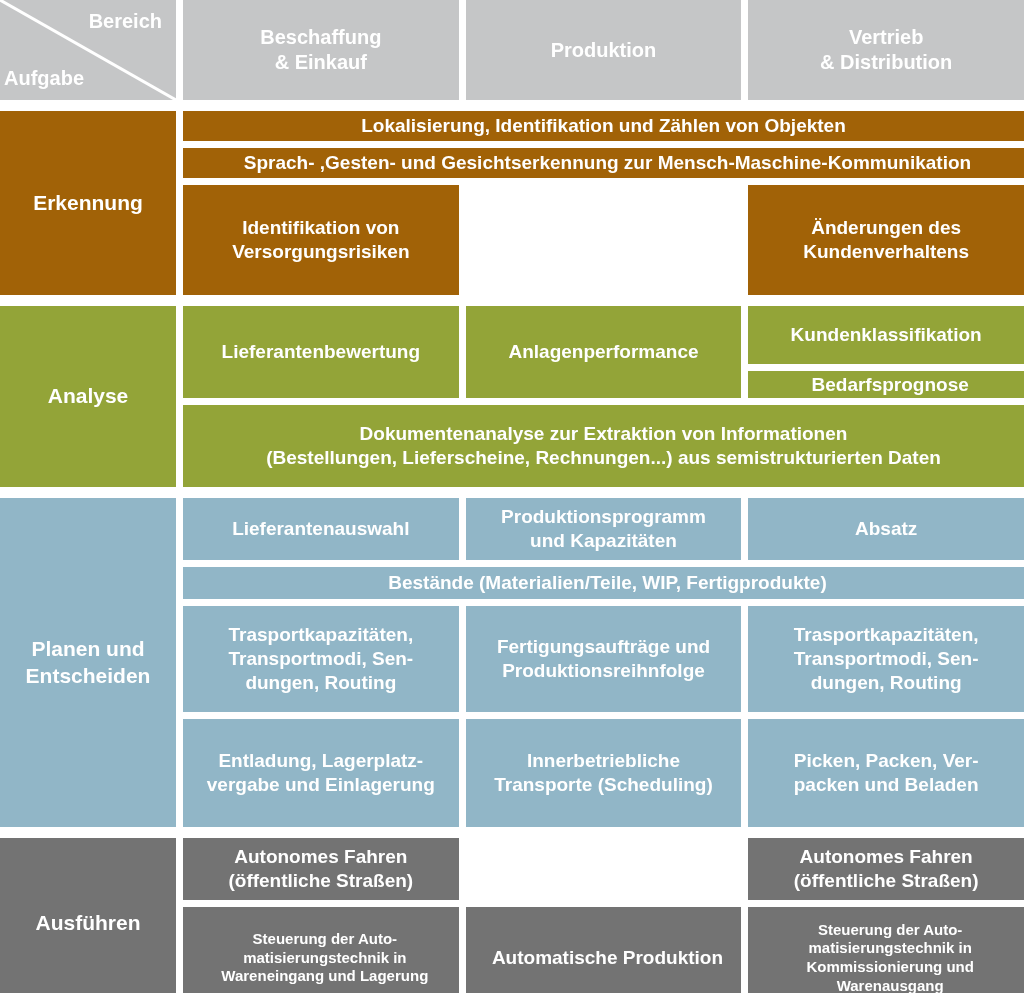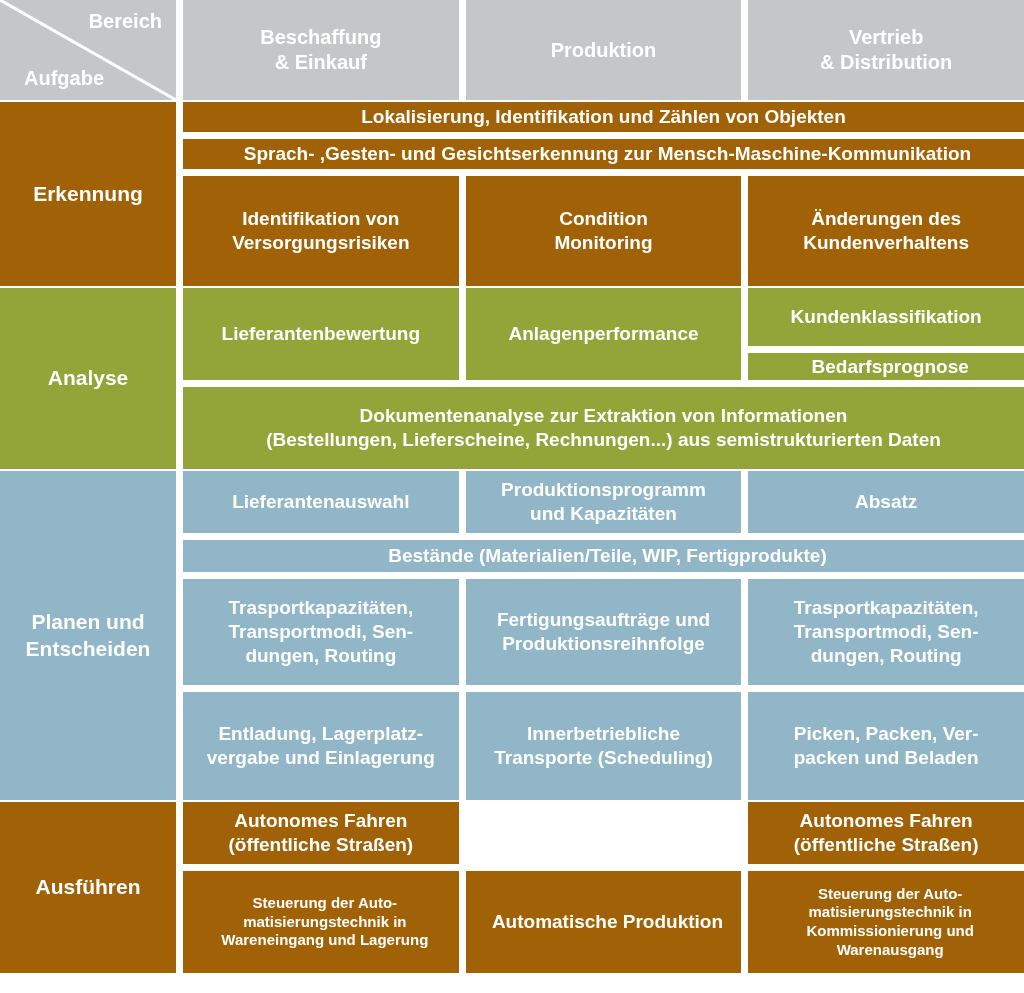--- a/index.html
+++ b/index.html
@@ -3,21 +3,21 @@
 <meta charset="utf-8">
 <style>
   html, body { margin: 0; padding: 0; background: #ffffff; }
   body { font-family: "Liberation Sans", sans-serif; }
 
   .matrix {
     width: 1024px;
     height: 993px;
     display: flex;
     flex-direction: column;
-    gap: 2px;
+    gap: 11px;
     background: #ffffff;
     box-sizing: border-box;
   }
 
   .band {
     display: grid;
     grid-template-columns: 176px 1fr 1fr 1fr;
     gap: 7px;
   }
 
@@ -38,21 +38,21 @@
     line-height: 1.25;
     white-space: pre-line;
     padding: 2px 8px;
     box-sizing: border-box;
   }
 
   .gray  { background: #c5c6c7; }
   .dkol  { background: #a16207; }
   .olive { background: #93a438; }
   .blue  { background: #91b6c7; }
-  .ltgrn { background: #a16207; }
+  .ltgrn { background: #737373; }
 
   .rowlabel { font-size: 21px; grid-column: 1; grid-row: 1 / -1; }
   .colhead  { font-size: 20px; }
 
   .span-all { grid-column: 2 / 5; }
   .c2 { grid-column: 2; }
   .c3 { grid-column: 3; }
   .c4 { grid-column: 4; }
   .r1 { grid-row: 1; }
   .r2 { grid-row: 2; padding-left: 16px; }
@@ -67,21 +67,21 @@
   .corner svg.diag {
     position: absolute; inset: 0;
     width: 100%; height: 100%;
     display: block;
   }
   .corner .corner-top {
     position: absolute; top: 9px; right: 14px;
     font-size: 20px; font-weight: bold; color: #fff;
   }
   .corner .corner-bottom {
-    position: absolute; bottom: 9px; left: 24px;
+    position: absolute; bottom: 9px; left: 4px;
     font-size: 20px; font-weight: bold; color: #fff;
   }
 </style>
 </head>
 <body>
 
 <div class="matrix">
 
   <div class="band band-header">
     <div class="cell gray corner">
@@ -97,22 +97,20 @@
     <div class="cell gray colhead">Vertrieb
 &amp; Distribution</div>
   </div>
 
   <div class="band band-erkennung">
     <div class="cell dkol rowlabel">Erkennung</div>
     <div class="cell dkol span-all r1">Lokalisierung, Identifikation und Zählen von Objekten</div>
     <div class="cell dkol span-all r2">Sprach- ,Gesten- und Gesichtserkennung zur Mensch-Maschine-Kommunikation</div>
     <div class="cell dkol c2 r3">Identifikation von
 Versorgungsrisiken</div>
-    <div class="cell dkol c3 r3">Condition
-Monitoring</div>
     <div class="cell dkol c4 r3">Änderungen des
 Kundenverhaltens</div>
   </div>
 
   <div class="band band-analyse">
     <div class="cell olive rowlabel">Analyse</div>
     <div class="cell olive c2 r1-2">Lieferantenbewertung</div>
     <div class="cell olive c4 r1">Kundenklassifikation</div>
     <div class="cell olive c3 r1-2">Anlagenperformance</div>
     <div class="cell olive c4 r2">Bedarfsprognose</div>

